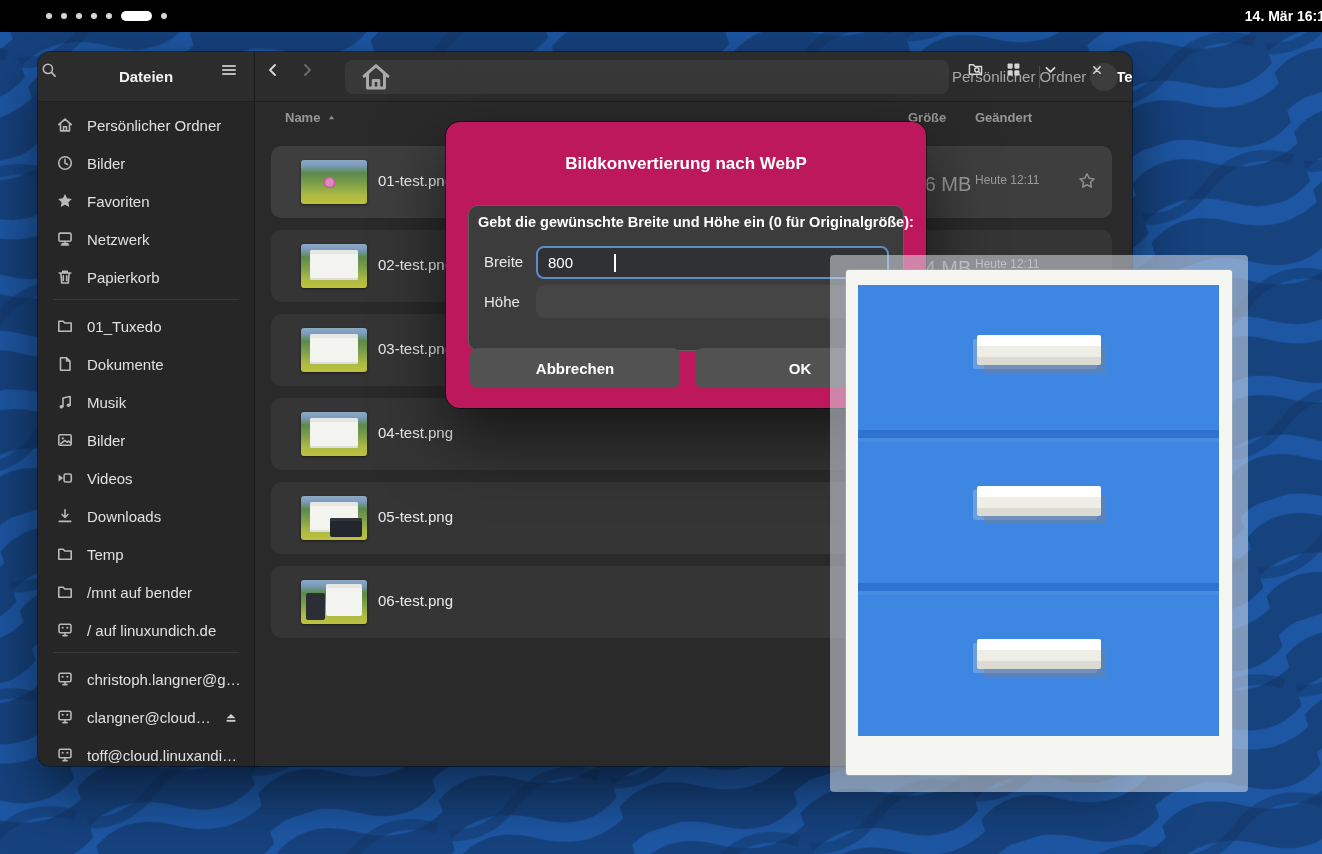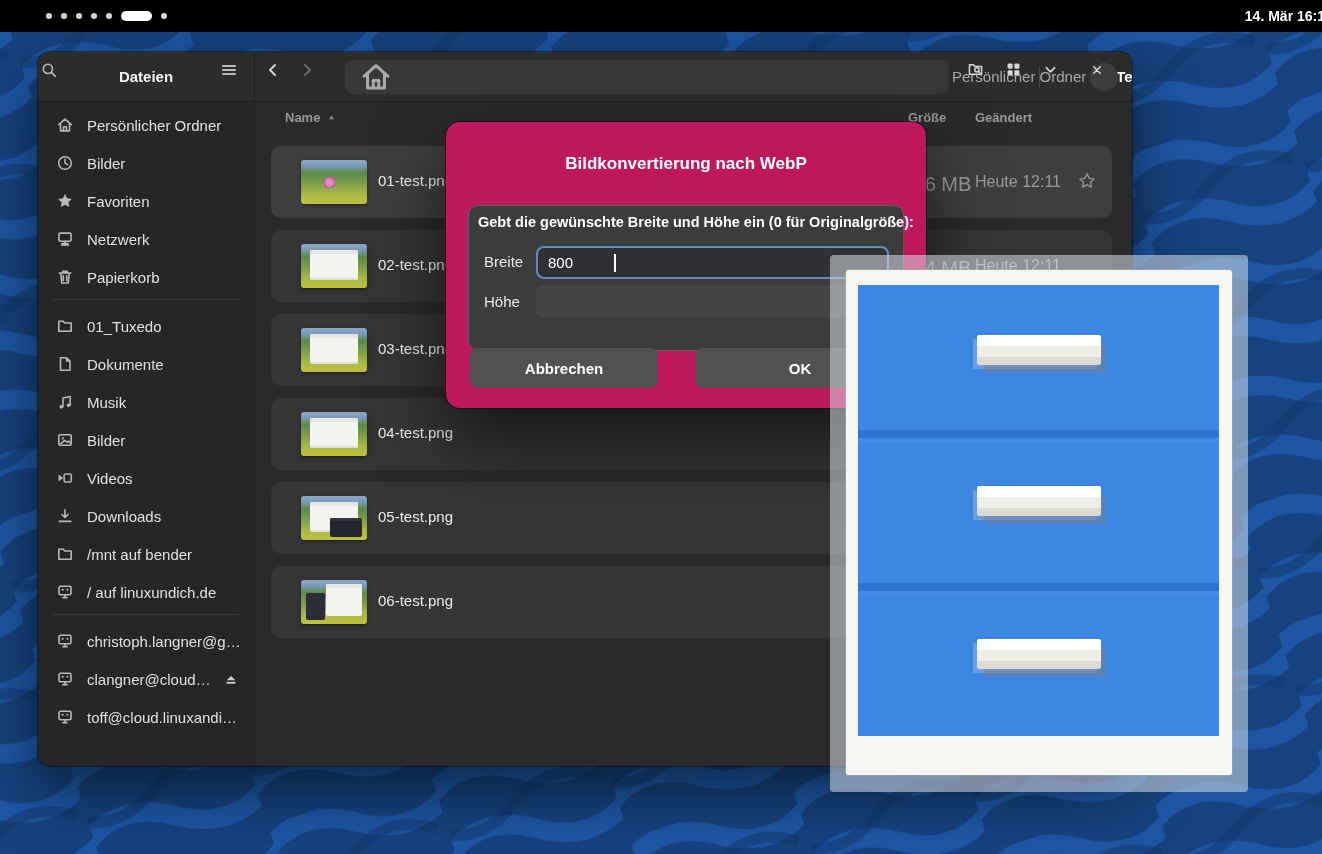--- a/index.html
+++ b/index.html
@@ -85,42 +85,42 @@
     left:9px; top:6px; right:9px; bottom:8px; background:#f3f3f0; border-radius:2px;
     box-shadow:inset 0 4px 0 #e6e6e3, inset 0 -2px 0 #dededa; }
   .thumb--meadow-terminal::before { content:""; position:absolute; right:5px; bottom:3px; width:32px;
     height:19px; background:#23262c; border-radius:2px; z-index:2; box-shadow:inset 0 3px 0 #31353c; }
   .thumb--meadow-window-right::after { content:""; position:absolute; left:25px; top:4px; right:5px;
     bottom:8px; background:#f3f3f0; border-radius:2px; box-shadow:inset 0 4px 0 #e6e6e3; }
   .thumb--meadow-window-right::before { content:""; position:absolute; left:5px; top:13px; width:19px;
     height:27px; background:#2b2f35; border-radius:2px; z-index:0; }
   .file-name { position:absolute; left:107px; top:26px; color:#eaeaea; font-size:15px; white-space:nowrap; }
   .file-size { position:absolute; left:637px; top:27px; color:#9b9b9b; font-size:20px; white-space:nowrap; }
-  .file-date { position:absolute; left:704px; top:27px; color:#9b9b9b; font-size:16px; white-space:nowrap; }
+  .file-date { position:absolute; left:704px; top:27px; color:#9b9b9b; font-size:12px; white-space:nowrap; }
   .file-star { position:absolute; left:806px; top:25px; width:20px; height:20px; color:#8f8f8f; display:flex; }
   .file-star svg { width:20px; height:20px; }
 
   
   .dialog { position:absolute; left:418px; top:122px; width:480px; height:286px; z-index:50;
     background:#be185d; border-radius:14px; box-shadow:0 30px 70px rgba(0,0,0,.6), 0 0 0 1px rgba(0,0,0,.5);margin-left:28px; }
   .dlg-title { position:absolute; left:0; right:0; top:32px; text-align:center; color:#fff;
     font-size:17px; font-weight:700; }
   .dlg-group { position:absolute; left:22px; right:22px; top:83px; height:146px;
     border:1px solid #5e5e5e; border-radius:10px; background:#3c3c3c; }
   .dlg-group-label { position:absolute; left:9px; top:8px; color:#fff; font-size:14.5px; font-weight:700;
     white-space:nowrap; }
   .dlg-field-label { position:absolute; left:15px; color:#e9e9e9; font-size:15px; }
   .dlg-input { position:absolute; left:67px; right:14px; height:33px; border-radius:8px;
     display:flex; align-items:center; padding:0 10px; font-size:15px; color:#fff; }
   .dlg-input.focused { background:#303134; border:2px solid #5d8dc4;gap:40px; }
   .dlg-input.plain { background:#454545; }
   .caret { display:inline-block; width:1.5px; height:18px; background:#fff; margin-left:1px; }
   .dlg-btn { position:absolute; top:226px; height:40px; border-radius:8px; background:#525252;
     color:#fff; font-size:15px; font-weight:700; display:flex; align-items:center; justify-content:center; }
-  .dlg-btn.cancel { left:24px; width:188px; }
+  .dlg-btn.cancel { left:24px; width:210px; }
   .dlg-btn.ok { left:249px; width:210px; }
 
   
   .drag-icon { position:absolute; left:830px; top:255px; width:418px; height:537px; z-index:60; }
   .di-outer { position:absolute; inset:0; background:rgba(224,230,238,.52); border-radius:4px; }
   .di-frame { position:absolute; left:16px; right:16px; top:15px; bottom:17px; background:#f5f5f2;
     border-radius:3px; box-shadow:0 0 0 1px rgba(180,188,198,.35); }
   .di-body { position:absolute; left:12px; right:13px; top:15px; bottom:39px; background:#3d86e2;
     display:flex; flex-direction:column; overflow:hidden; }
   .di-drawer { flex:1; position:relative; }
@@ -274,20 +274,28 @@
             </span>
          <span class="side-label">Videos</span>
        </div>
           <div class="side-item">
          <span class="side-icon">
               <svg viewBox="0 0 16 16">
                 <path d="M8 2.4 V9 M5.4 6.6 L8 9.3 L10.6 6.6 M2.9 12.8 H13.1" fill="none" stroke="currentColor" stroke-width="1.4" stroke-linecap="round" stroke-linejoin="round"></path>
               </svg>
             </span>
          <span class="side-label">Downloads</span>
+       </div>
+          <div class="side-item">
+         <span class="side-icon">
+              <svg viewBox="0 0 16 16">
+                <path d="M2.5 12.6 V3.8 H6.4 L7.8 5.4 H13.5 V12.6 Z" fill="none" stroke="currentColor" stroke-width="1.4" stroke-linecap="round" stroke-linejoin="round"></path>
+              </svg>
+            </span>
+         <span class="side-label">Temp</span>
        </div>
           <div class="side-item">
          <span class="side-icon">
               <svg viewBox="0 0 16 16">
                 <path d="M2.5 12.6 V3.8 H6.4 L7.8 5.4 H13.5 V12.6 Z" fill="none" stroke="currentColor" stroke-width="1.4" stroke-linecap="round" stroke-linejoin="round"></path>
               </svg>
             </span>
          <span class="side-label">/mnt auf bender</span>
        </div>
           <div class="side-item">

